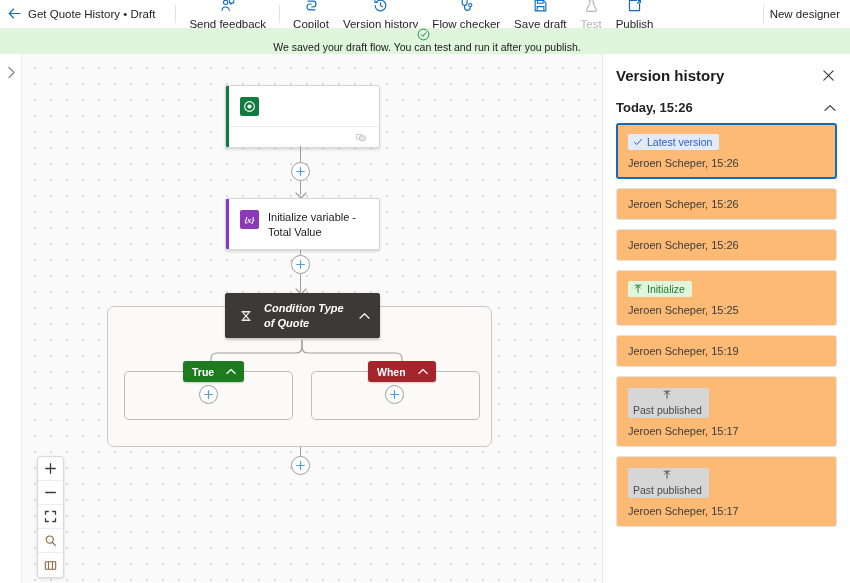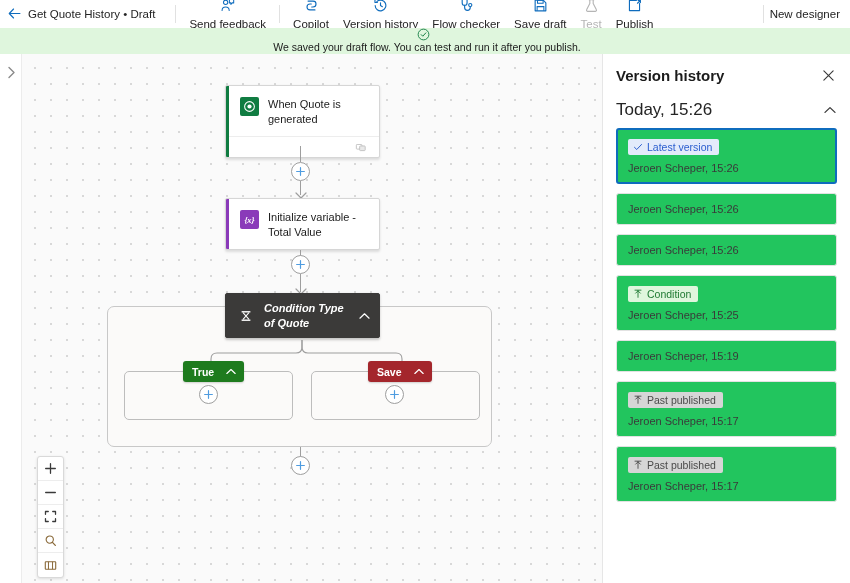--- a/index.html
+++ b/index.html
@@ -149,36 +149,36 @@
     overflow: hidden;
   }
   .vpanel-head {
     display: flex; align-items: center; padding: 12px 13px 8px 13px;
   }
   .vpanel-title { font-size: 15px; font-weight: 600; color: #1b1b1b; flex: 1 1 auto; }
   .vpanel-close { width: 18px; height: 18px; display:flex; align-items:center; justify-content:center; cursor:pointer; color:#3a3a3a; }
   .vgroup-head {
     display: flex; align-items: center; padding: 8px 13px 6px 13px; cursor: pointer;
   }
-  .vgroup-label { font-size: 17px; font-weight: 400; color: #242424; flex: 1 1 auto; }
+  .vgroup-label { font-size: 13px; font-weight: 700; color: #242424; flex: 1 1 auto; }
   .vgroup-chev { width: 14px; height: 14px; display:flex; align-items:center; justify-content:center; color:#3a3a3a; }
   .vlist { padding: 2px 13px 10px 13px; }
   .vcard {
-    border: 1px solid #e2e2e2; border-radius: 3px; background: #22c55e;
+    border: 1px solid #e2e2e2; border-radius: 3px; background: #fdba74;
     padding: 9px 11px; margin-bottom: 9px; cursor: pointer;
   }
   .vcard.selected { border: 2px solid #0f6cbd; padding: 8px 10px; }
   .vbadge {
     display: inline-flex; align-items: center; gap: 4px;
     padding: 2px 7px 2px 5px; border-radius: 2px;
     font-size: 10.5px; margin-bottom: 7px;
   }
   .vbadge.latest { background: #e3ebfb; color: #2b5ecf; }
   .vbadge.published { background: #dff6dd; color: #1f7a33; }
-  .vbadge.past { background: #d6d6d6; color: #4a4a4a; }
+  .vbadge.past { background: #d6d6d6; color: #4a4a4a; flex-direction: column; }
   .vbadge svg { width: 10px; height: 10px; flex: 0 0 auto; }
   .vmeta { font-size: 11px; color: #3a3a3a; }
 </style>
 </head>
 <body>
 
 <div id="app">
 
   <div class="cmdbar">
     <div class="back-btn">
@@ -286,21 +286,20 @@
 
     <div class="node" style="left:203px; top:31px; width:155px;">
       <div class="node-accent" style="background:#107c41;"></div>
       <div class="node-body">
         <div class="node-icon" style="background:#107c41;">
           <svg width="13" height="13" viewBox="0 0 16 16">
             <circle cx="8" cy="8" r="6" fill="none" stroke="#ffffff" stroke-width="1.3"></circle>
             <circle cx="8" cy="8" r="2.6" fill="#ffffff"></circle>
           </svg>
         </div>
-        <div class="node-title">When Quote is generated</div>
       </div>
       <div class="node-foot">
         <svg class="foot-ico" viewBox="0 0 16 16">
           <rect x="1.8" y="4.6" width="7.4" height="6.2" rx="1" fill="none" stroke="#8a8a8a" stroke-width="1.2"></rect>
           <rect x="6.2" y="6.6" width="7.4" height="6.2" rx="1" fill="#d8d8d8" stroke="#8a8a8a" stroke-width="1.2"></rect>
         </svg>
       </div>
     </div>
 
     <div class="edge edge-v" style="left:278px; top:92px; height:16px;"></div>
@@ -368,21 +367,21 @@
       </span>
     </div>
     <div class="plusbtn" style="left:177px; top:331px;">
       <svg viewBox="0 0 12 12">
         <path d="M6 1.8v8.4M1.8 6h8.4" fill="none" stroke="#4f9ce0" stroke-width="1.3" stroke-linecap="round"></path>
       </svg>
     </div>
 
     <div class="branch-box" style="left:289px; top:317px; width:169px; height:49px;"></div>
     <div class="branch-tag" style="left:346px; top:307px; background:#a4262c;">
-      <span>Save</span>
+      <span>When</span>
       <span class="tag-chev">
         <svg width="10" height="7" viewBox="0 0 12 8">
           <path d="M1 6.4 6 1.6 11 6.4" fill="none" stroke="#ffffff" stroke-width="1.4" stroke-linecap="round" stroke-linejoin="round"></path>
         </svg>
       </span>
     </div>
     <div class="plusbtn" style="left:363px; top:331px;">
       <svg viewBox="0 0 12 12">
         <path d="M6 1.8v8.4M1.8 6h8.4" fill="none" stroke="#4f9ce0" stroke-width="1.3" stroke-linecap="round"></path>
       </svg>
@@ -464,21 +463,21 @@
       <div class="vcard">
         <div class="vmeta">Jeroen Scheper, 15:26</div>
       </div>
 
       <div class="vcard">
         <div class="vbadge published">
           <svg viewBox="0 0 12 12">
             <path d="M6 10V2.2M6 2.2 3.2 5M6 2.2 8.8 5" fill="none" stroke="#1f7a33" stroke-width="1.1" stroke-linecap="round" stroke-linejoin="round"></path>
             <path d="M2.4 1.4h7.2" fill="none" stroke="#1f7a33" stroke-width="1.1" stroke-linecap="round"></path>
           </svg>
-          <span>Condition</span>
+          <span>Initialize</span>
         </div>
         <div class="vmeta">Jeroen Scheper, 15:25</div>
       </div>
 
       <div class="vcard">
         <div class="vmeta">Jeroen Scheper, 15:19</div>
       </div>
 
       <div class="vcard">
         <div class="vbadge past">

